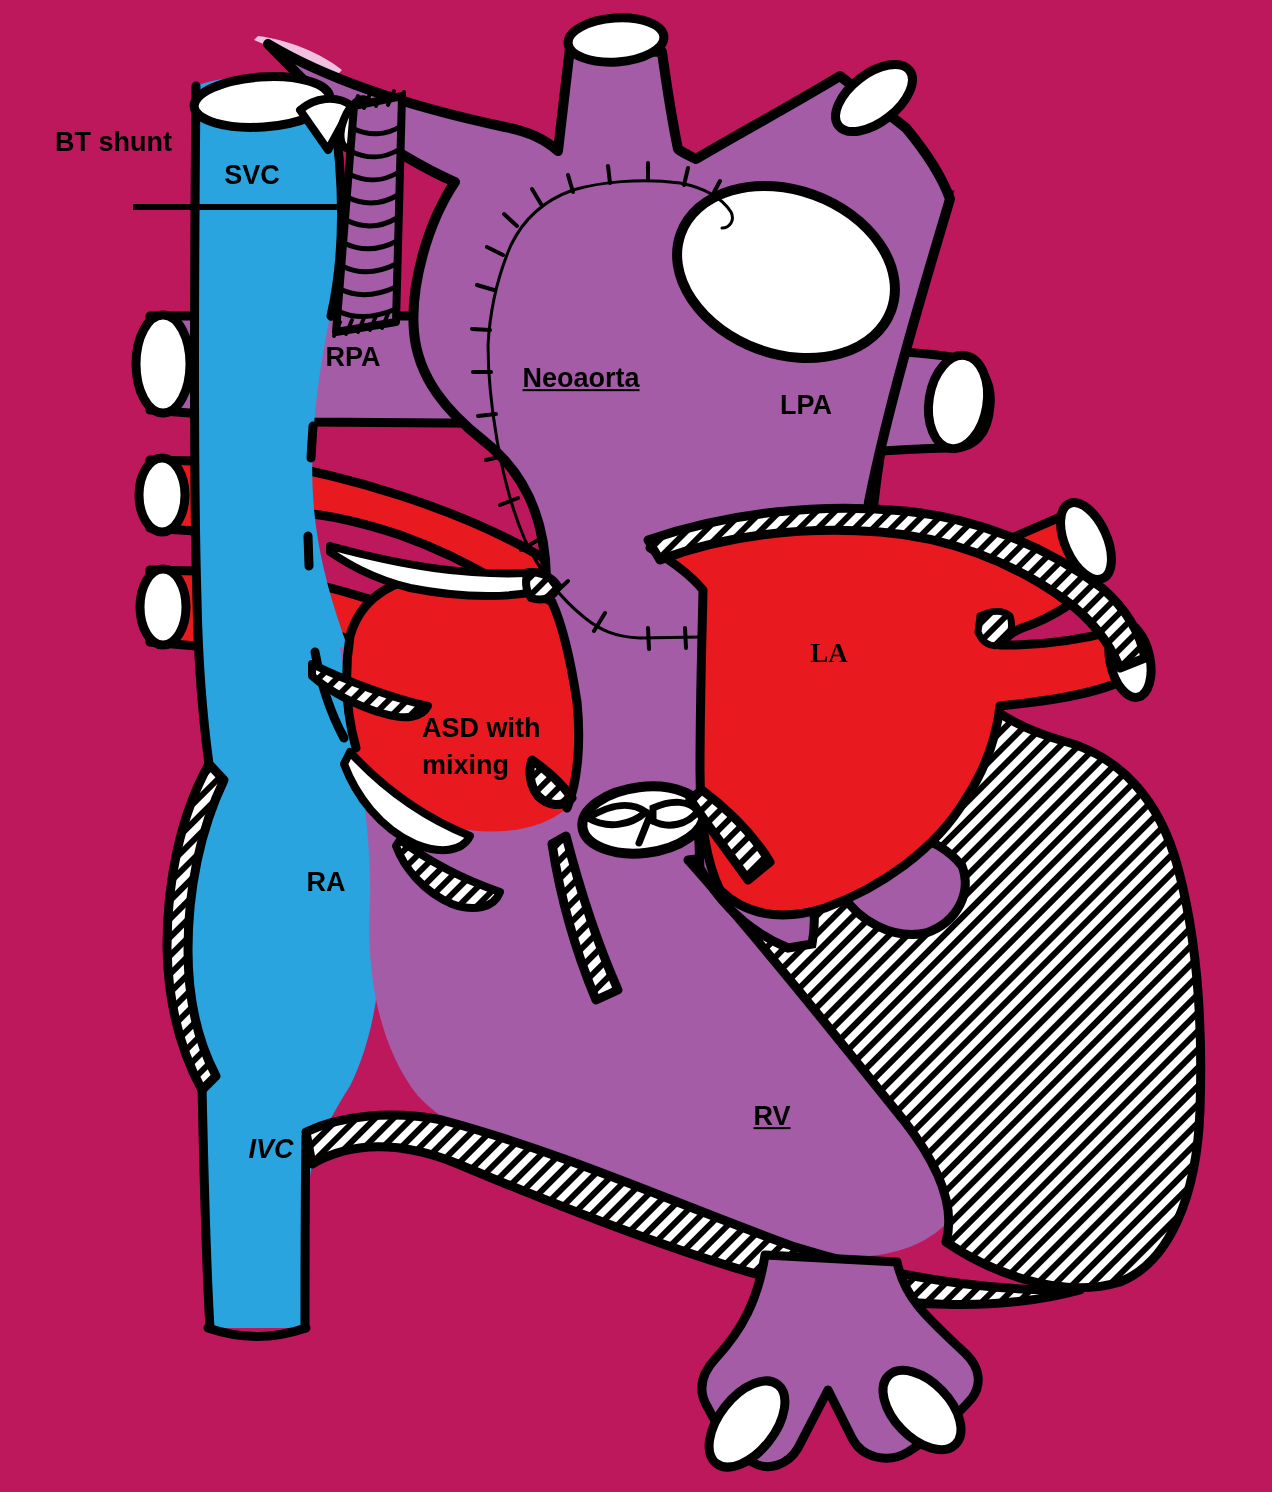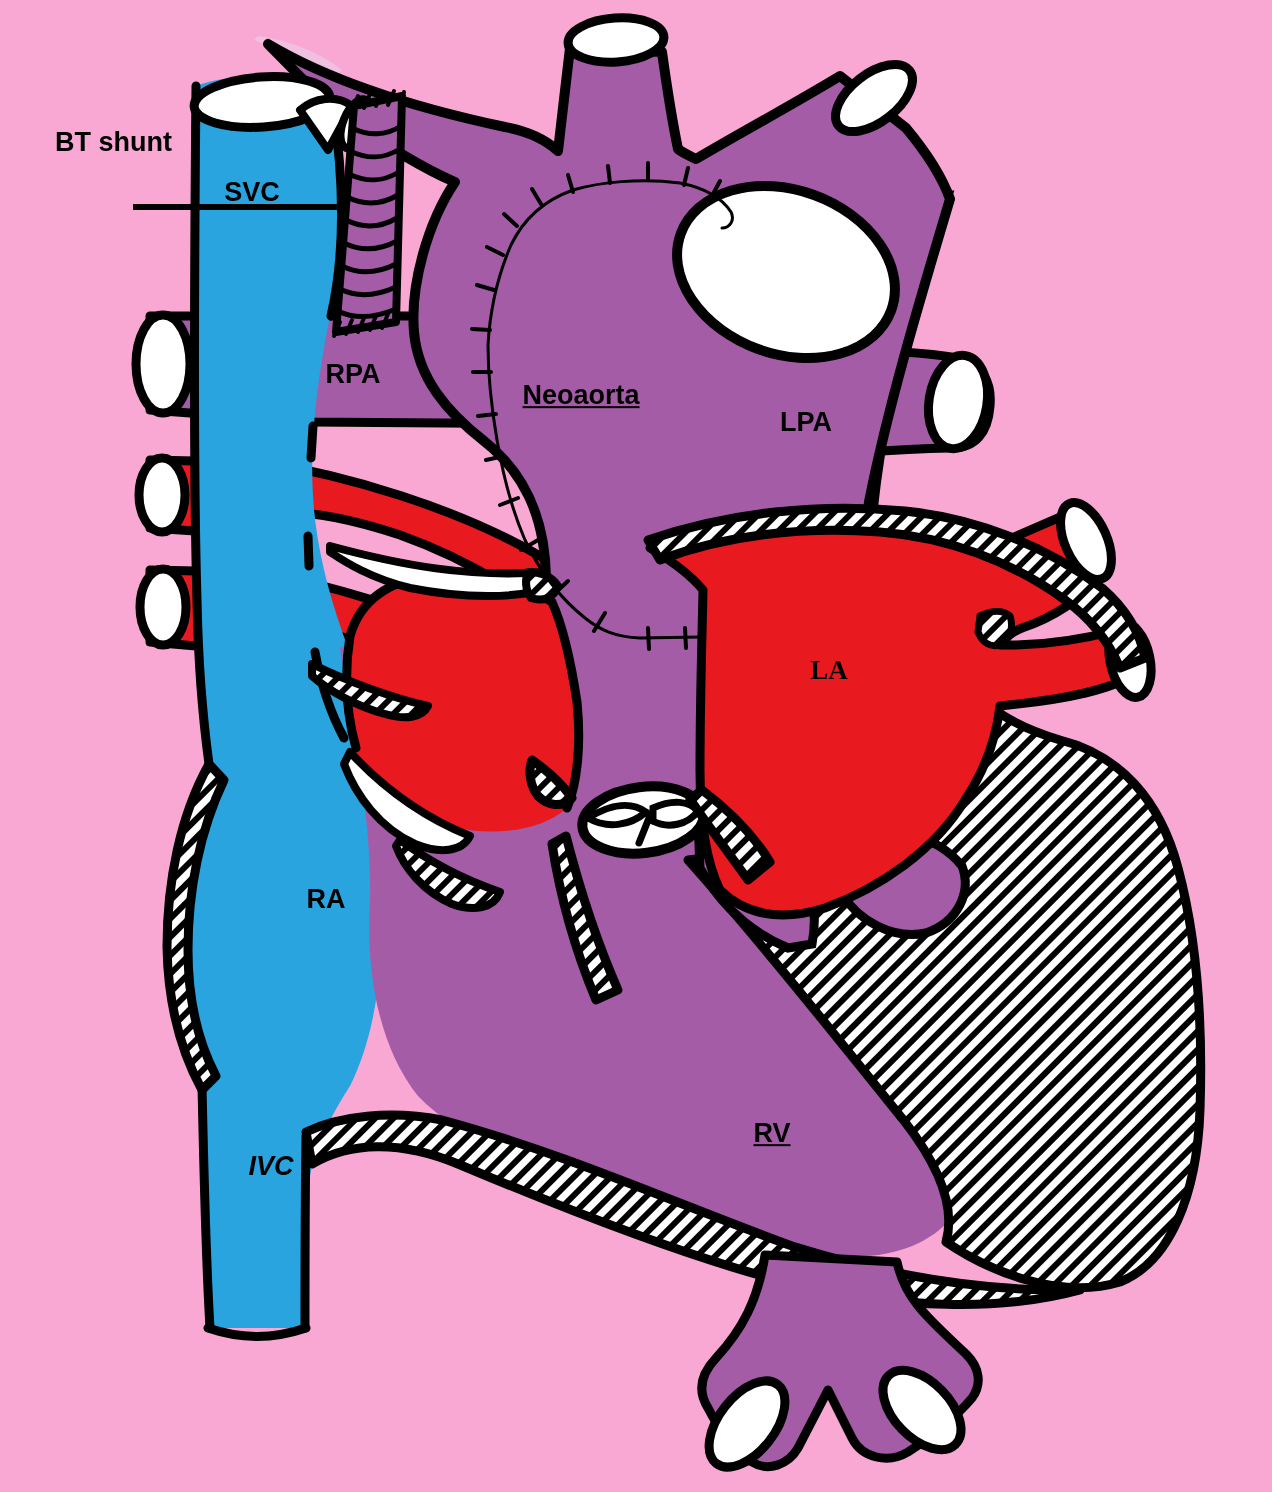--- a/index.html
+++ b/index.html
@@ -1,21 +1,21 @@
 <!DOCTYPE html>
 <html><head>
 <meta charset="utf-8">
 <style>
   html,body{margin:0;padding:0;background:#ffffff;}
-  .stage{position:relative;width:1272px;height:1492px;background:#f9a8d4;overflow:hidden;
+  .stage{position:relative;width:1272px;height:1492px;background:#be185d;overflow:hidden;
          font-family:"Liberation Sans",sans-serif;}
   .stage svg{position:absolute;left:0;top:0;}
   .lbl{position:absolute;color:#000;font-weight:bold;font-size:27px;line-height:1.1;
        white-space:nowrap;letter-spacing:0px;}
-  .lbl.center{transform:translate(-50%,-50%);margin-top:17px;}
+  .lbl.center{transform:translate(-50%,-50%);}
   .lbl.two-line{line-height:37px;}
 </style>
 </head>
 <body>
 
 <div class="stage">
 
 <svg width="1272" height="1492" viewBox="0 0 1272 1492">
   <defs>
     <pattern id="hatch" width="13" height="13" patternUnits="userSpaceOnUse" patternTransform="rotate(45)">
@@ -228,16 +228,20 @@
 
   <path stroke="#000" stroke-width="6" d="M133,207 L348,207"></path>
 </svg>
 
   <div class="lbl" style="left:55px;top:128px;">BT shunt</div>
   <div class="lbl center" style="left:252px;top:176px;">SVC</div>
   <div class="lbl center" style="left:353px;top:358px;">RPA</div>
   <div class="lbl center" style="left:581px;top:379px;text-decoration:underline;">Neoaorta</div>
   <div class="lbl center" style="left:806px;top:406px;">LPA</div>
   <div class="lbl center" style="left:829px;top:654px;font-family:Liberation Serif, serif;">LA</div>
+  <div class="lbl two-line" style="left:422px;top:710px;">
+    <div>ASD with</div>
+    <div>mixing</div>
+  </div>
   <div class="lbl center" style="left:326px;top:883px;">RA</div>
   <div class="lbl center" style="left:772px;top:1117px;text-decoration:underline;">RV</div>
   <div class="lbl center" style="left:271px;top:1150px;font-style:italic;">IVC</div>
 </div>
 
 </body></html>

